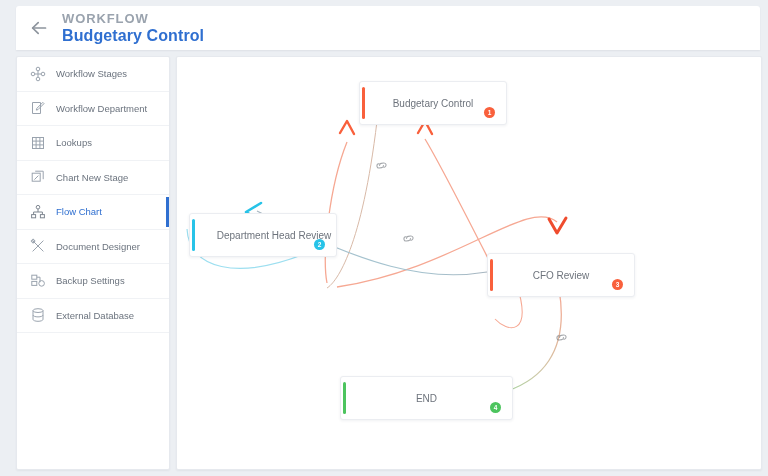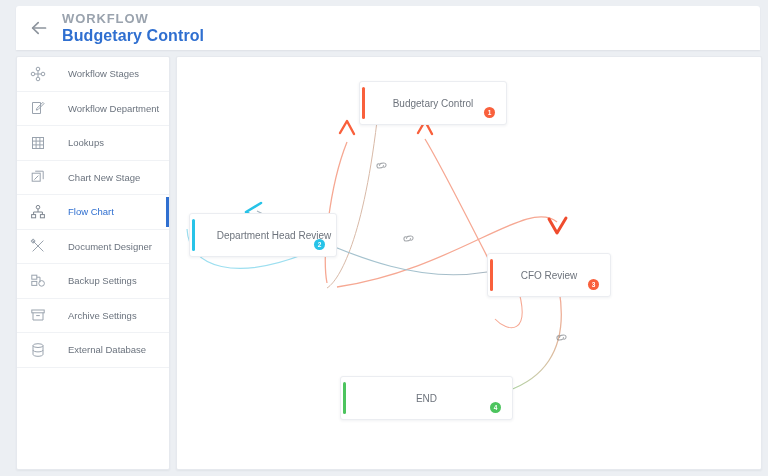--- a/index.html
+++ b/index.html
@@ -50,21 +50,20 @@
     overflow:hidden;
   }
   .nav-item{
     position:relative;
     height:34.5px;
     display:flex;align-items:center;
     padding-left:11px;
     border-bottom:1px solid #f0f2f5;
     cursor:pointer;
     box-sizing:border-box;
-    gap:12px;
   }
   .nav-item .ic{
     width:20px;height:20px;flex:0 0 20px;
     display:flex;align-items:center;justify-content:center;
     margin-right:8px;
     color:#9aa3ae;
   }
   .nav-item .ic svg{display:block;}
   .nav-label{
     font-size:9.5px;color:#6b737e;white-space:nowrap;
@@ -215,30 +214,20 @@
           <svg width="16" height="16" viewBox="0 0 16 16" fill="none" stroke="currentColor" stroke-width="1">
             <rect x="1.8" y="2.2" width="5" height="4"></rect>
             <rect x="1.8" y="8.4" width="5" height="4"></rect>
             <circle cx="11.6" cy="10.4" r="2.8"></circle>
             <path d="M6.8 4.2 h3.2 v5"></path>
           </svg>
         </span>
         <span class="nav-label">Backup Settings</span>
       </div>
 
-      <div class="nav-item">
-        <span class="ic">
-          <svg width="16" height="16" viewBox="0 0 16 16" fill="none" stroke="currentColor" stroke-width="1">
-            <rect x="1.8" y="3" width="12.4" height="2.8"></rect>
-            <path d="M3 5.8 v7.2 h10 v-7.2"></path>
-            <line x1="6.2" y1="8.6" x2="9.8" y2="8.6"></line>
-          </svg>
-        </span>
-        <span class="nav-label">Archive Settings</span>
-      </div>
 
       <div class="nav-item">
         <span class="ic">
           <svg width="16" height="16" viewBox="0 0 16 16" fill="none" stroke="currentColor" stroke-width="1">
             <ellipse cx="8" cy="3.6" rx="5" ry="1.9"></ellipse>
             <path d="M3 3.6 v8.8 c0 1.05 2.24 1.9 5 1.9 s5-.85 5-1.9 V3.6"></path>
             <path d="M3 8 c0 1.05 2.24 1.9 5 1.9 s5-.85 5-1.9"></path>
           </svg>
         </span>
         <span class="nav-label">External Database</span>
@@ -324,21 +313,21 @@
         <span class="node-label">Budgetary Control</span>
         <span class="badge" style="background:#f9603c;">1</span>
       </div>
 
       <div class="node" style="left:12px;top:156px;width:148px;height:44px;padding-left:22px;">
         <span class="accent" style="background:#27c3e8;"></span>
         <span class="node-label">Department Head Review</span>
         <span class="badge" style="background:#27c3e8;">2</span>
       </div>
 
-      <div class="node" style="left:310px;top:196px;width:124px;height:44px;">
+      <div class="node" style="left:310px;top:196px;width:148px;height:44px;">
         <span class="accent" style="background:#f9603c;"></span>
         <span class="node-label">CFO Review</span>
         <span class="badge" style="background:#f9603c;">3</span>
       </div>
 
       <div class="node" style="left:163px;top:319px;width:173px;height:44px;">
         <span class="accent" style="background:#4cc45e;"></span>
         <span class="node-label">END</span>
         <span class="badge" style="background:#4cc45e;">4</span>
       </div>

